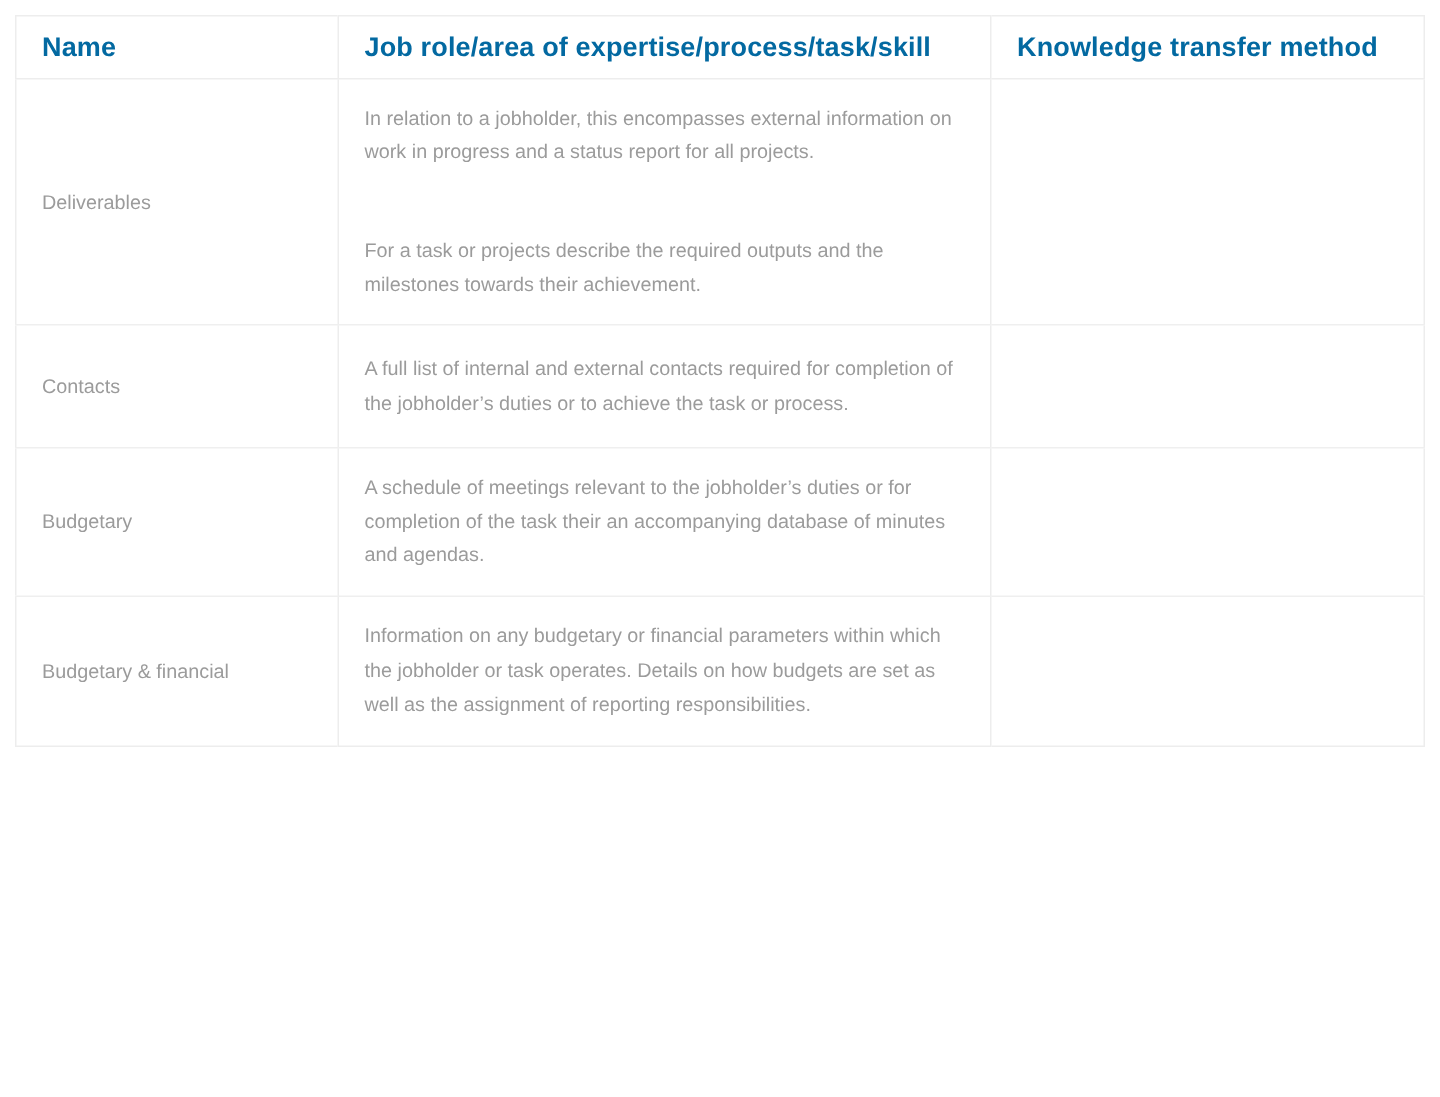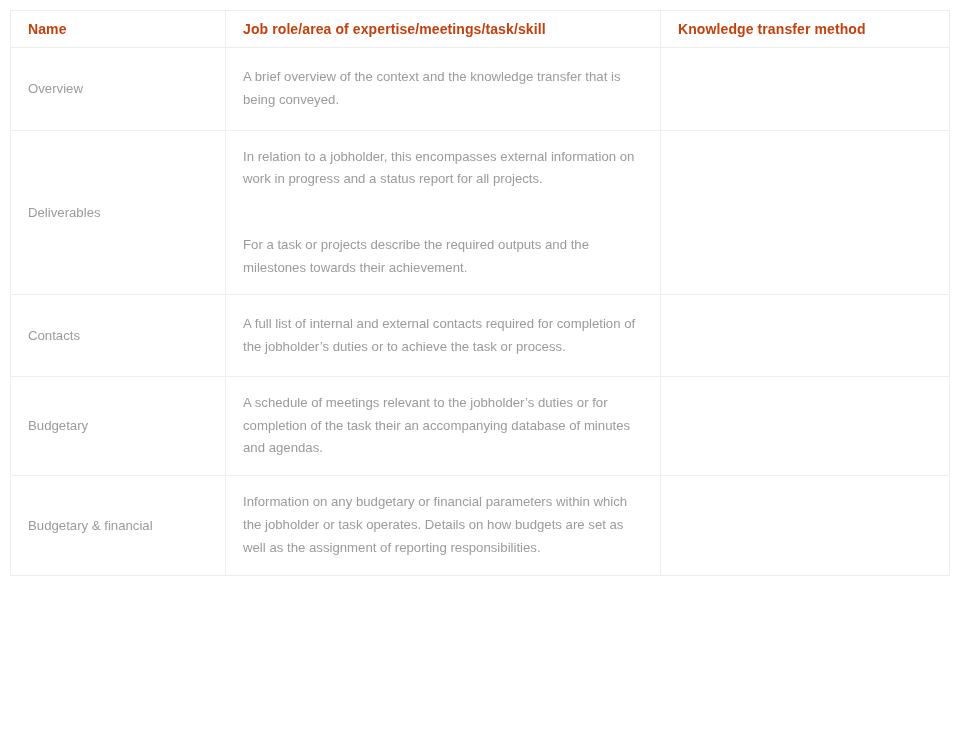--- a/index.html
+++ b/index.html
@@ -31,23 +31,23 @@
     background: #ffffff;
   }
 
   table.kt-table col.col-name   { width: 215px; }
   table.kt-table col.col-desc   { width: 435px; }
   table.kt-table col.col-method { width: 289px; }
 
   thead th {
     text-align: left;
     vertical-align: middle;
-    font-size: 14px;
+    font-size: 18px;
     font-weight: bold;
-    color: #c2410c;
+    color: #0369a1;
     padding: 10px 16px 10px 17px;
     height: 32px;
     box-sizing: border-box;
     border-right: 1px solid #ededed;
     border-bottom: 1px solid #ededed;
     background: #ffffff;
     letter-spacing: 0.1px;
   }
   thead th:last-child { border-right: none; }
 
@@ -97,34 +97,27 @@
   <table class="kt-table">
     <colgroup>
       <col class="col-name">
       <col class="col-desc">
       <col class="col-method">
     </colgroup>
 
     <thead>
       <tr>
         <th>Name</th>
-        <th>Job role/area of expertise/meetings/task/skill</th>
+        <th>Job role/area of expertise/process/task/skill</th>
         <th>Knowledge transfer method</th>
       </tr>
     </thead>
 
     <tbody>
 
-      <tr class="row-overview">
-        <td class="cell-name">Overview</td>
-        <td class="cell-desc">
-          <p>A brief overview of the context and the knowledge transfer that is being conveyed.</p>
-        </td>
-        <td class="cell-method"></td>
-      </tr>
 
 
       <tr class="row-deliverables">
         <td class="cell-name">Deliverables</td>
         <td class="cell-desc">
           <p>In relation to a jobholder, this encompasses external information on work in progress and a status report for all projects.</p>
           <p>For a task or projects describe the required outputs and the milestones towards their achievement.</p>
         </td>
         <td class="cell-method"></td>
       </tr>

